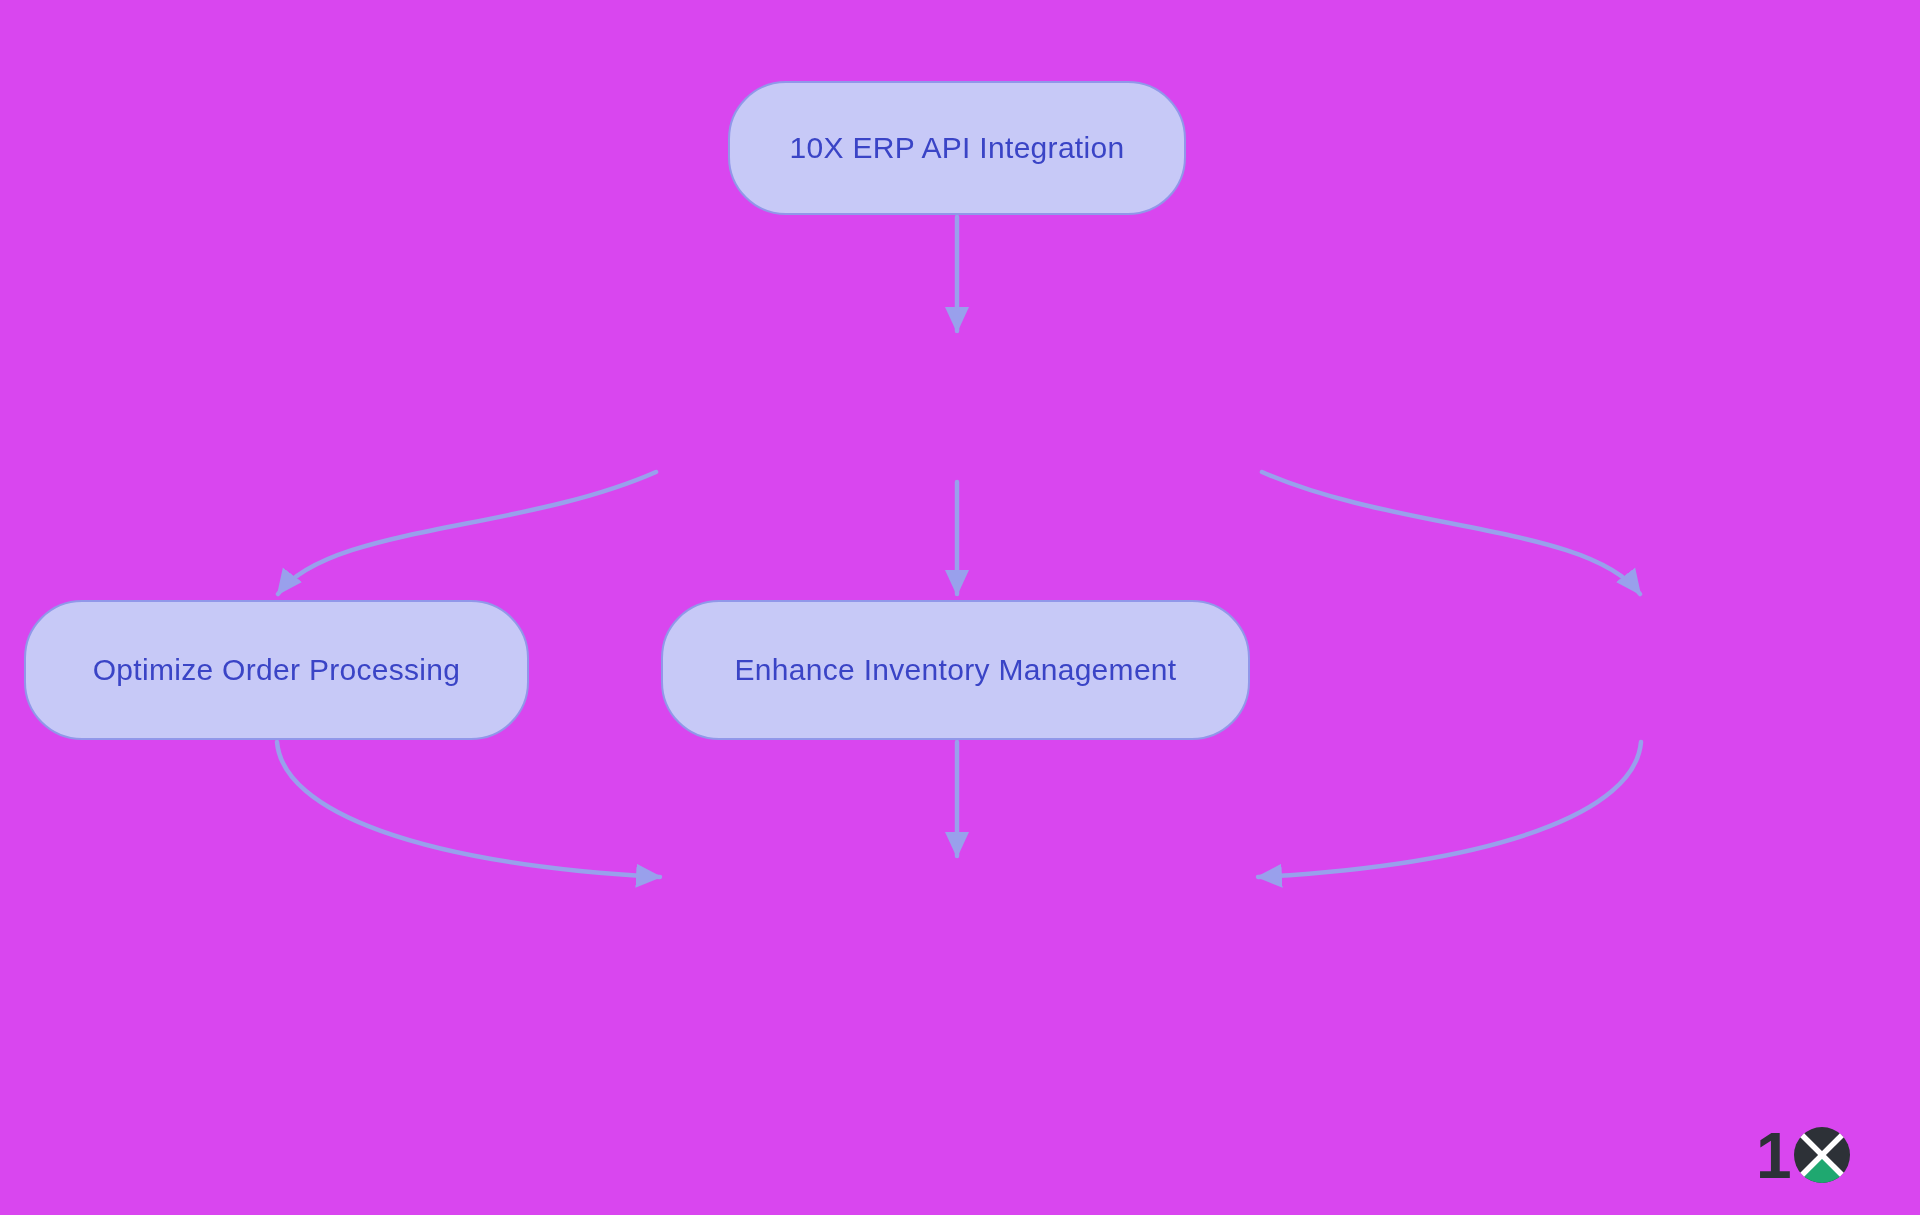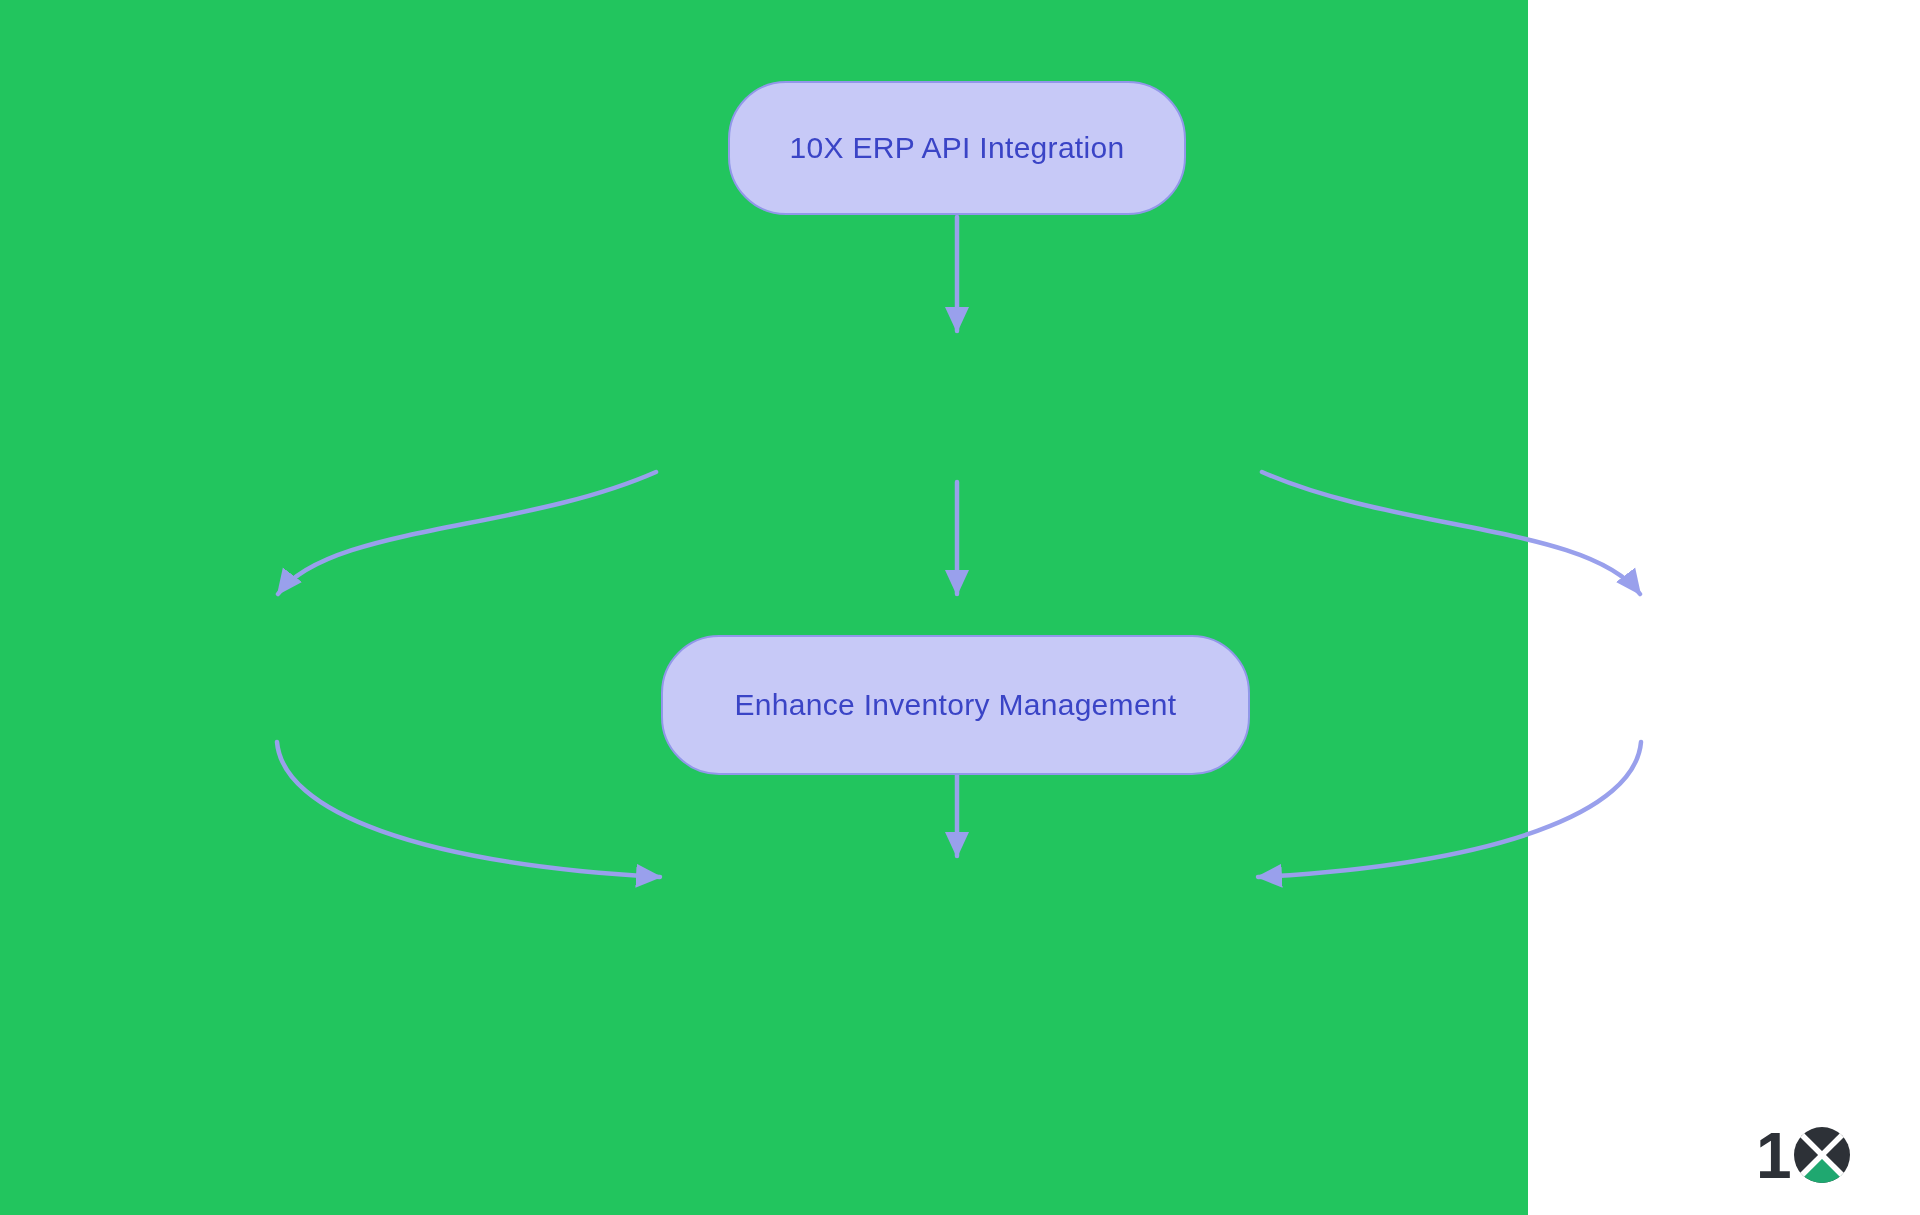--- a/index.html
+++ b/index.html
@@ -6,23 +6,23 @@
     margin: 0;
     padding: 0;
     background: #ffffff;
     width: 1920px;
     height: 1215px;
     overflow: hidden;
     font-family: "Liberation Sans", sans-serif;
   }
   .canvas {
     position: relative;
-    width: 1528px;
+    width: 1920px;
     height: 1215px;
-    background: #22c55e;
+    background: #d946ef;
   }
   .edges {
     position: absolute;
     left: 0;
     top: 0;
     width: 1920px;
     height: 1215px;
     z-index: 1;
   }
   .edge {
@@ -45,21 +45,21 @@
   .node .label {
     color: #3a44c6;
     font-size: 30px;
     letter-spacing: 0.3px;
     text-align: center;
     white-space: nowrap;
   }
   .n-erp      { left: 728px;  top: 81px;  width: 458px; height: 134px; }
   .n-connect  { left: 659px;  top: 337px; width: 600px; height: 143px; }
   .n-optimize { left: 24px;   top: 600px; width: 505px; height: 140px; }
-  .n-enhance  { left: 661px;  top: 635px; width: 589px; height: 140px; align-items: center; }
+  .n-enhance  { left: 661px;  top: 600px; width: 589px; height: 140px; align-items: center; }
   .n-reduce   { left: 1386px; top: 600px; width: 512px; height: 140px; }
   .n-agile    { left: 671px;  top: 862px; width: 576px; height: 140px; }
   .logo {
     position: absolute;
     left: 1756px;
     top: 1120px;
     width: 96px;
     height: 66px;
     z-index: 3;
   }
@@ -89,20 +89,23 @@
     <path class="edge" d="M 277 742 C 283 812, 420 864, 660 877" marker-end="url(#arrowhead)"></path>
     <path class="edge" d="M 957 742 L 957 856" marker-end="url(#arrowhead)"></path>
     <path class="edge" d="M 1641 742 C 1635 812, 1498 864, 1258 877" marker-end="url(#arrowhead)"></path>
   </svg>
 
   <div class="node n-erp">
     <span class="label">10X ERP API Integration</span>
   </div>
 
 
+  <div class="node n-optimize">
+    <span class="label">Optimize Order Processing</span>
+  </div>
 
   <div class="node n-enhance">
     <span class="label">Enhance Inventory Management</span>
   </div>
 
 
 
   <div class="logo">
     <svg width="96" height="66" viewBox="0 0 96 66" xmlns="http://www.w3.org/2000/svg">
       <text class="logo-numeral" x="0" y="58">1</text>

